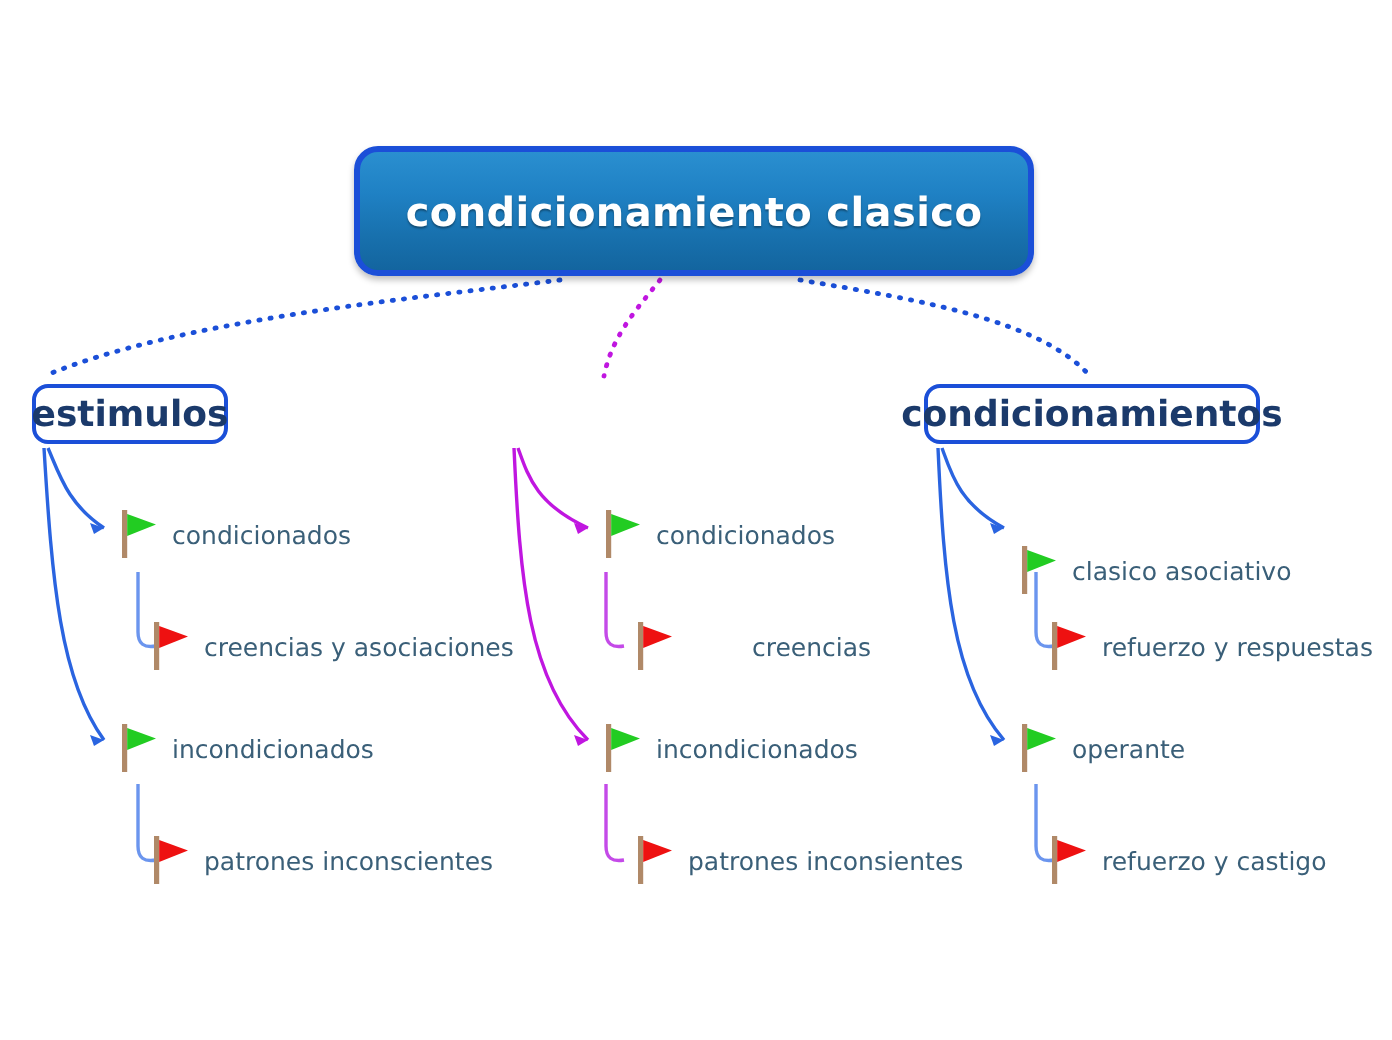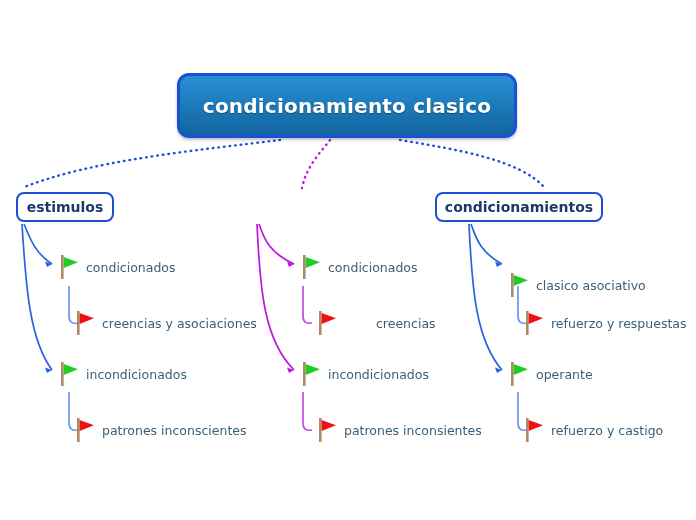--- a/index.html
+++ b/index.html
@@ -57,26 +57,26 @@
   
   .branch-node {
     height: 30px;
     border-radius: 8px;
     background: #ffffff;
     border: 2px solid #1b4fd8;
     padding: 0 12px;
   }
   .branch-node .node-label {
     color: #1b3a6b;
-    font-size: 14px;
+    font-size: 18px;
     font-weight: bold;
   }
   #branch-0 { left: 16px;  top: 192px; width: 98px; }
   #branch-1 { left: 249px; top: 192px; width: 106px; border-color: #c016e0; }
-  #branch-2 { left: 435px; top: 192px; width: 168px; }
+  #branch-2 { left: 462px; top: 192px; width: 168px; }
 
   
   .leaf {
     position: absolute;
     display: flex;
     align-items: center;
     white-space: nowrap;
   }
   .leaf-label {
     color: #3a5f78;

